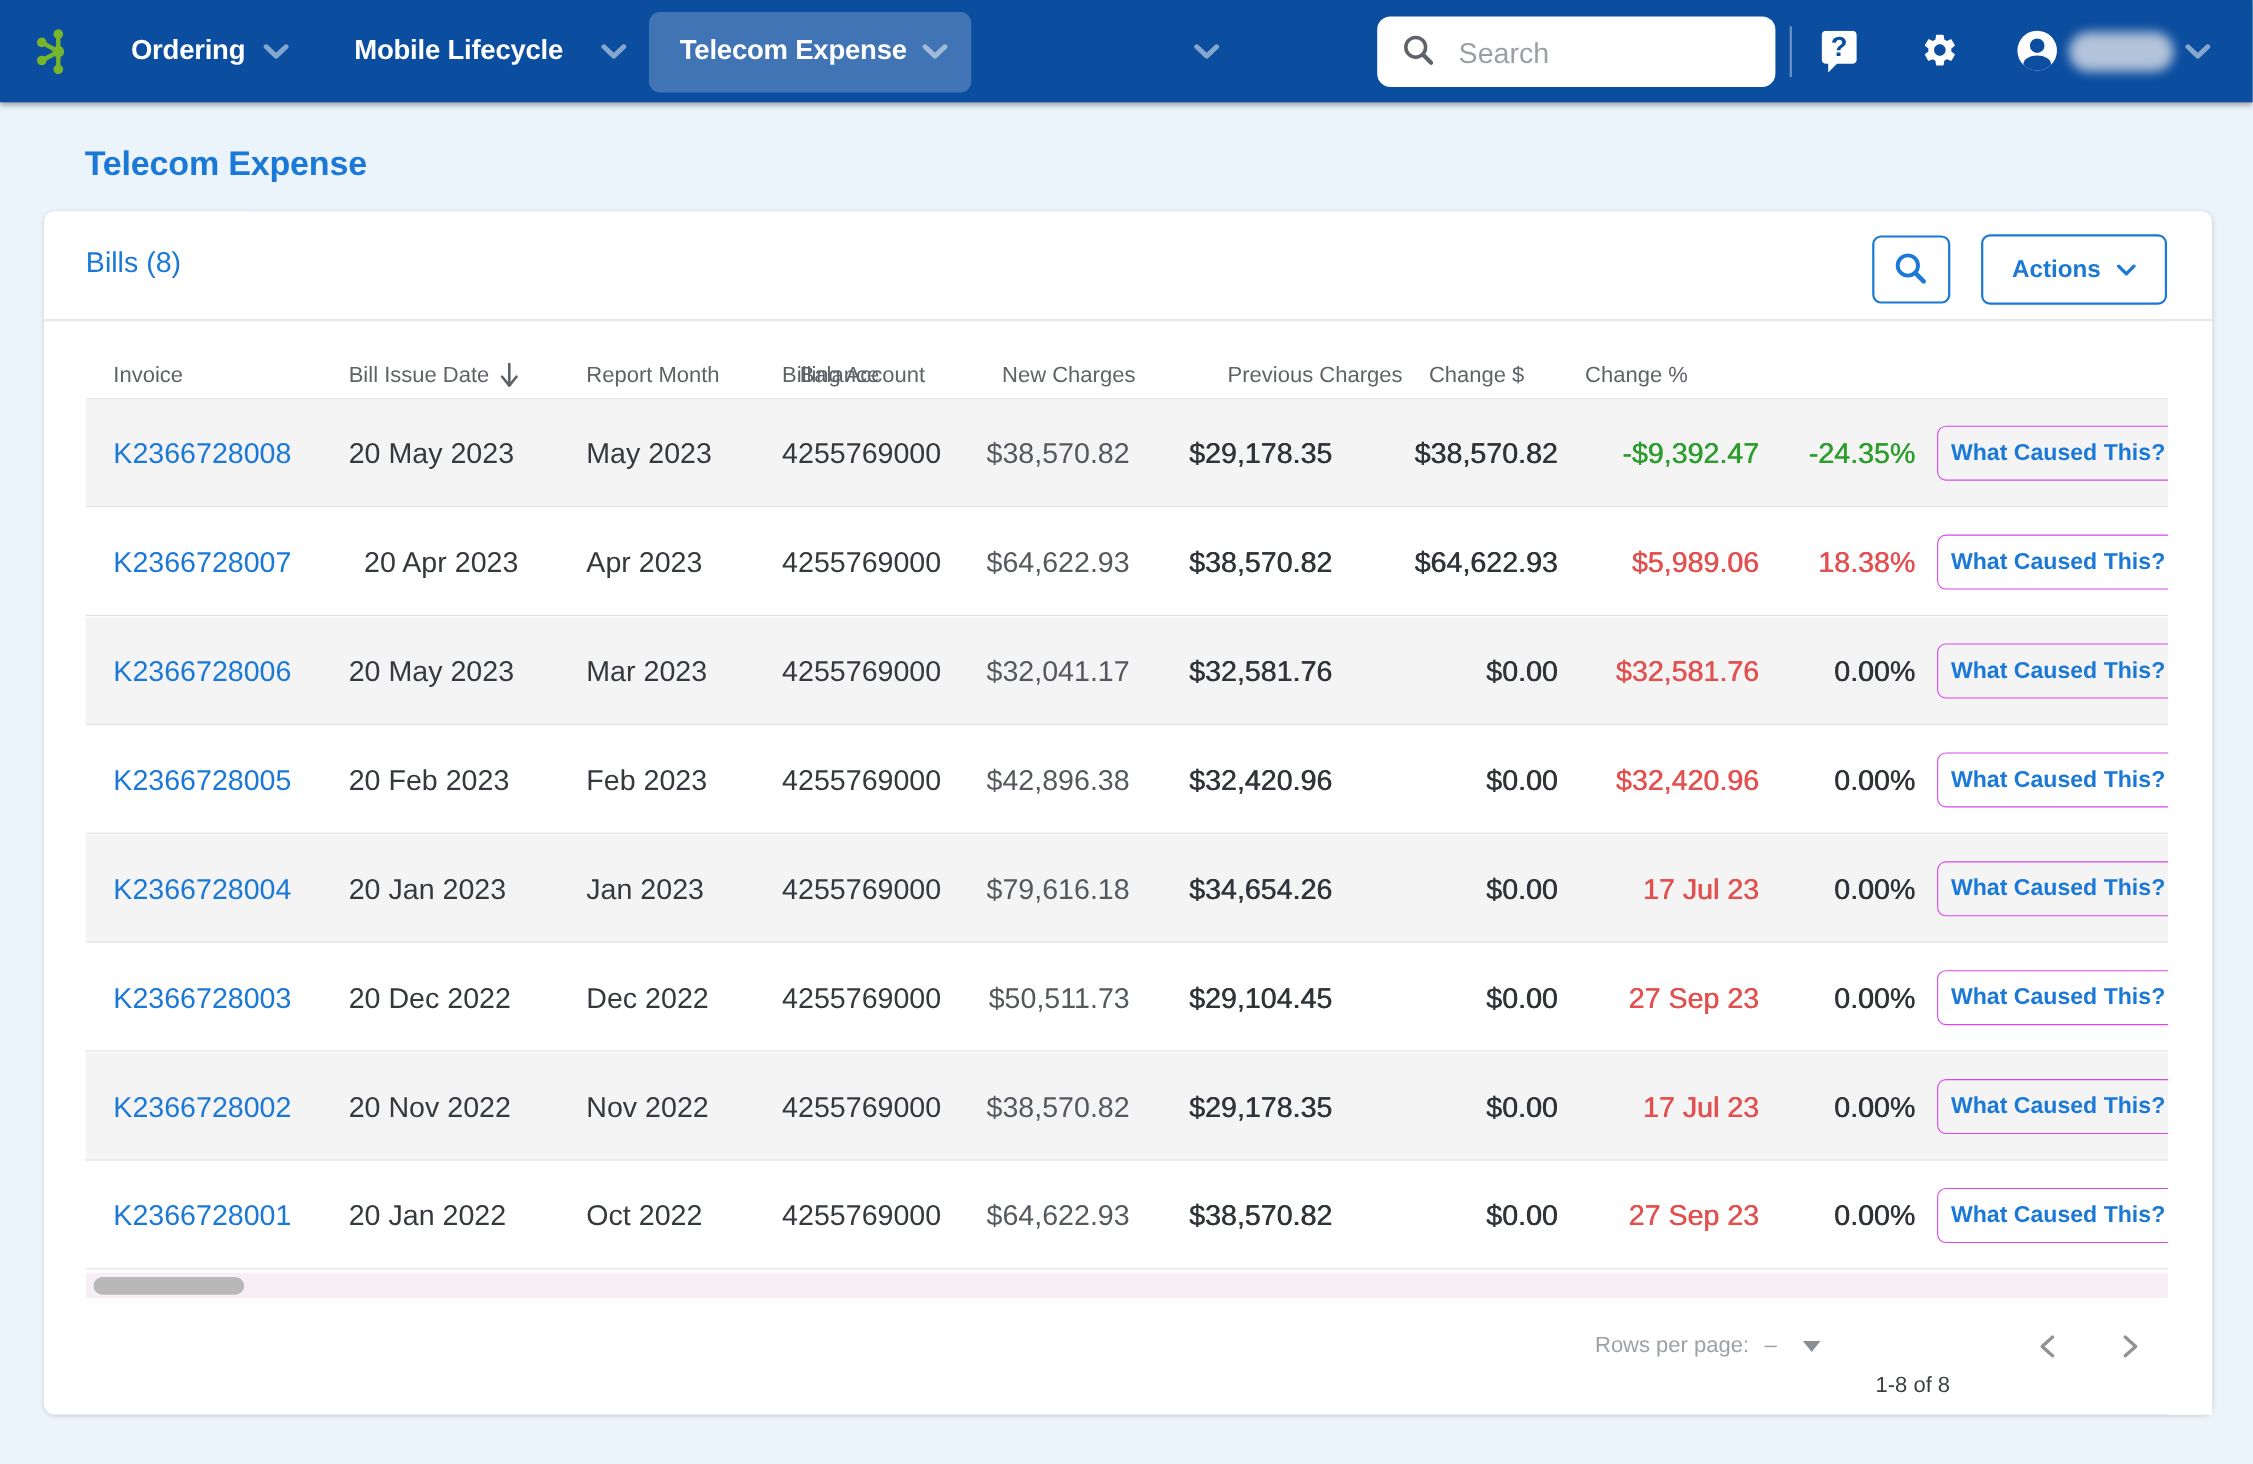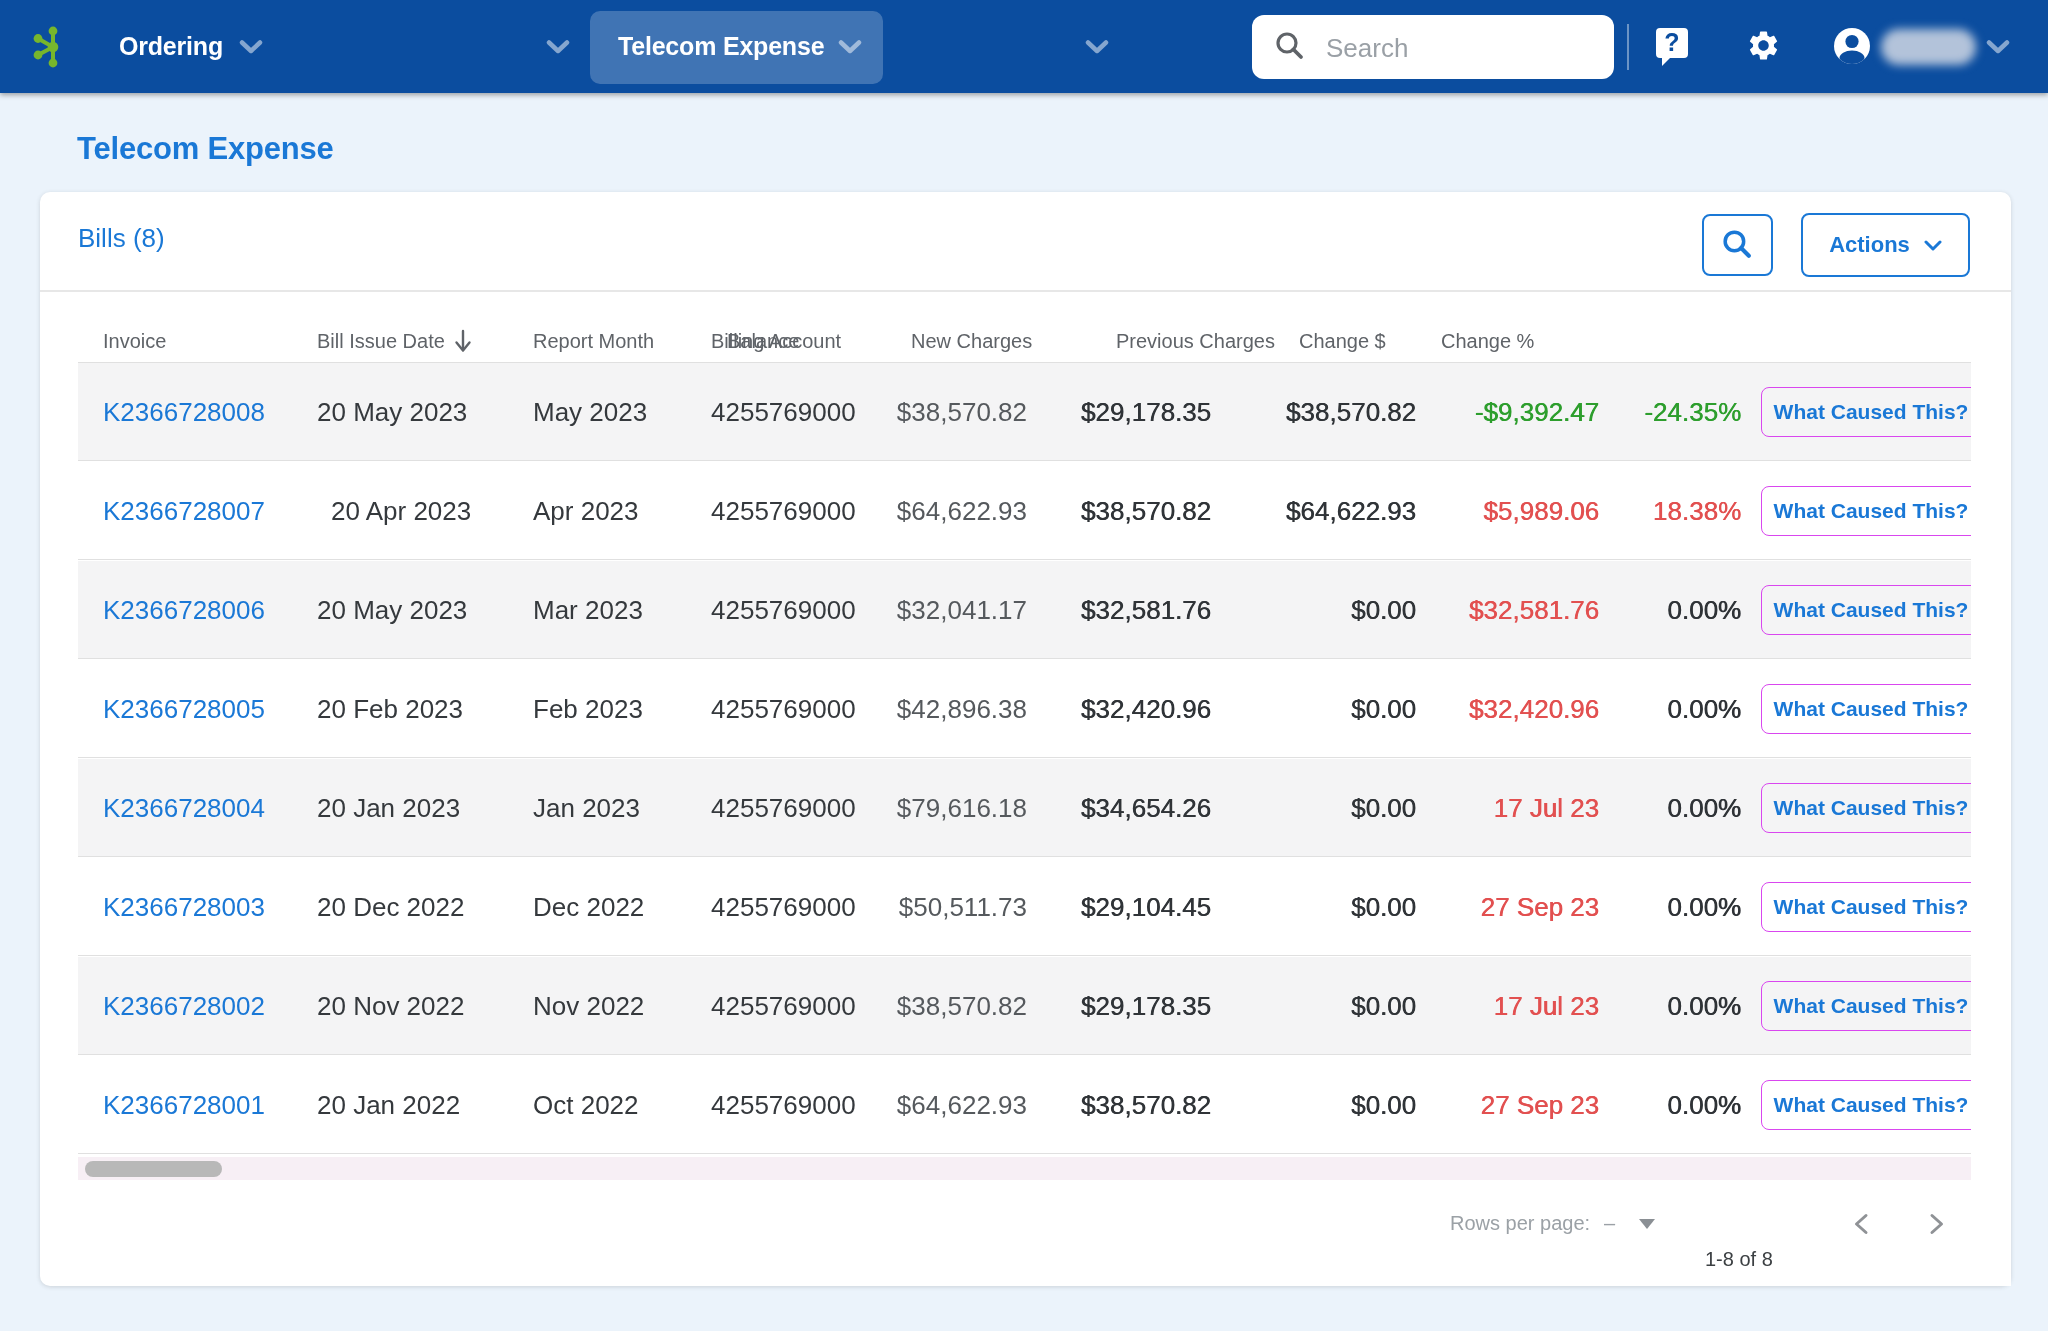--- a/index.html
+++ b/index.html
@@ -37,20 +37,21 @@
 <circle cx="5" cy="12.5" r="4.4"></circle>
           <circle cx="5" cy="29" r="4.4"></circle>
         </g>
       </svg>
 <div class="navitem" style="left:119px">Ordering</div>
 <div class="navitem" style="left:239px">
         <svg width="24" height="14" viewBox="0 0 24 14">
           <path d="M3 2.5 L12 11 L21 2.5" fill="none" stroke="rgba(255,255,255,0.5)" stroke-width="4.5" stroke-linecap="round" stroke-linejoin="round"></path>
         </svg>
       </div>
+<div class="navitem" style="left:322px">Mobile Lifecycle</div>
 <div class="navitem" style="left:546px">
         <svg width="24" height="14" viewBox="0 0 24 14">
           <path d="M3 2.5 L12 11 L21 2.5" fill="none" stroke="rgba(255,255,255,0.5)" stroke-width="4.5" stroke-linecap="round" stroke-linejoin="round"></path>
         </svg>
       </div>
 <div class="abs" style="left:590px;top:11px;width:293px;height:73px;background:rgba(255,255,255,0.22);border-radius:10px"></div>
 <div class="navitem" style="left:618px">Telecom Expense</div>
 <div class="navitem" style="left:838px">
         <svg width="24" height="14" viewBox="0 0 24 14">
           <path d="M3 2.5 L12 11 L21 2.5" fill="none" stroke="rgba(255,255,255,0.5)" stroke-width="4.5" stroke-linecap="round" stroke-linejoin="round"></path>

